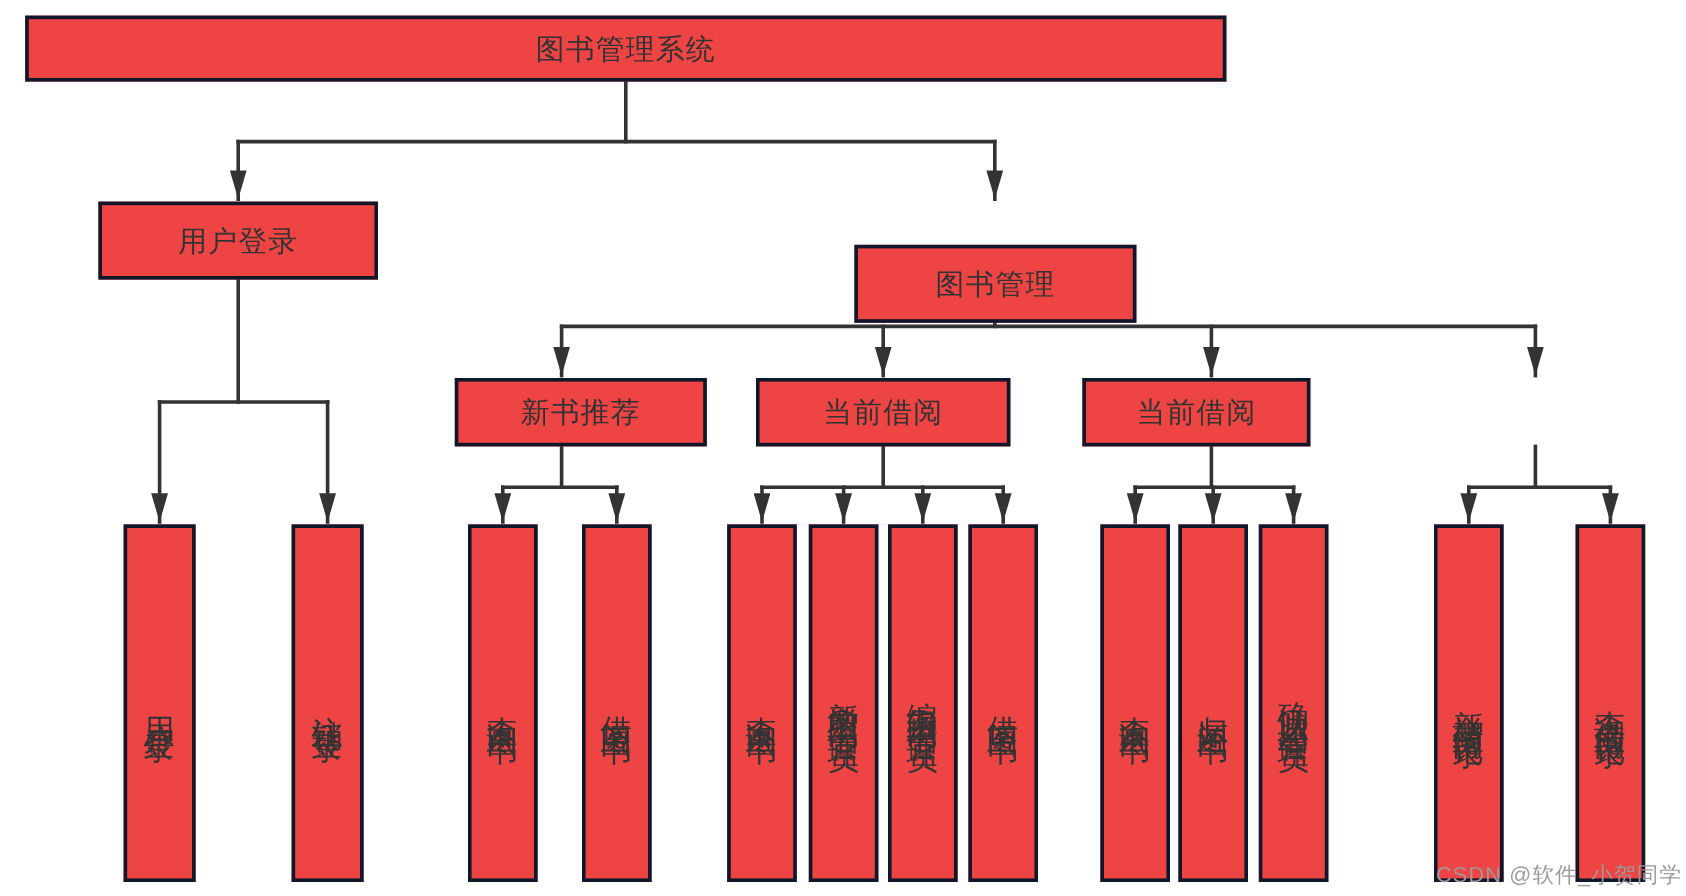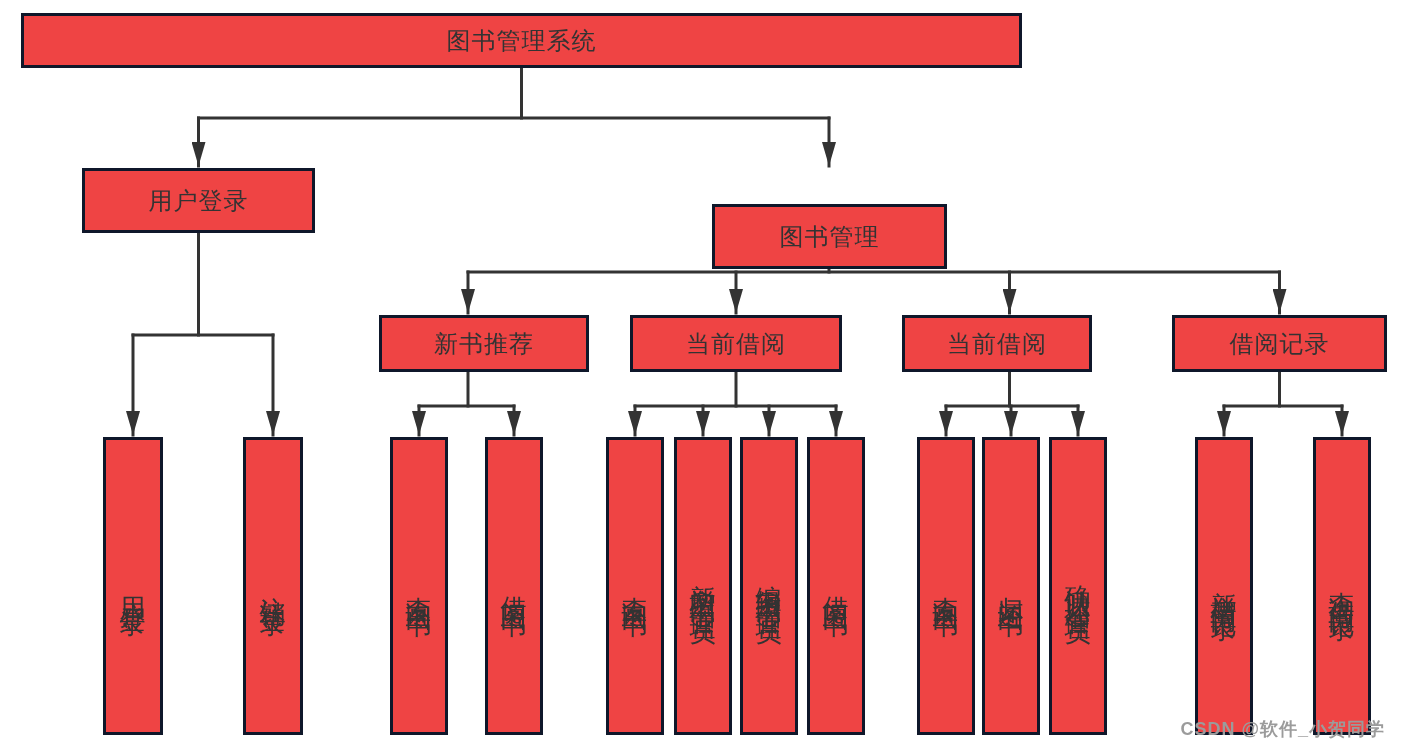--- a/index.html
+++ b/index.html
@@ -41,28 +41,27 @@
   .v-node span {
     writing-mode: vertical-rl;
     text-orientation: mixed;
     line-height: 1;
     font-size: 26px;
     letter-spacing: 5px;
     white-space: nowrap;
   }
   .watermark {
     position: absolute;
-    right: 20px;
+    right: 3px;
     bottom: 6px;
     font-size: 18px;
     color: #9b9b9b;
     letter-spacing: 1px;
     white-space: nowrap;
     z-index: 10;
-    font-weight: bold;
   }
 </style>
 </head>
 <body>
 
 <div class="canvas">
 
   <svg class="connectors" viewBox="0 0 1405 747" xmlns="http://www.w3.org/2000/svg" aria-hidden="true">
     <defs>
       <marker id="arrow" viewBox="0 0 24 14" refX="24" refY="7" markerWidth="24" markerHeight="14" markerUnits="userSpaceOnUse" orient="auto">
@@ -114,21 +113,20 @@
   </svg>
 
   <div class="node h-node" style="left:21px; top:13px; width:1001px; height:55px;">图书管理系统</div>
 
   <div class="node h-node" style="left:82px; top:168px; width:233px; height:65px;">用户登录</div>
   <div class="node h-node" style="left:712px; top:168px; width:235px; height:65px;margin-top:36px;">图书管理</div>
 
   <div class="node h-node" style="left:379px; top:315px; width:210px; height:57px;">新书推荐</div>
   <div class="node h-node" style="left:630px; top:315px; width:212px; height:57px;">当前借阅</div>
   <div class="node h-node" style="left:902px; top:315px; width:190px; height:57px;">当前借阅</div>
-  <div class="node h-node" style="left:1172px; top:315px; width:215px; height:57px;">借阅记录</div>
 
   <div class="node v-node" style="left:103px; top:437px; width:60px; height:298px;">
     <span>用户登录</span>
   </div>
   <div class="node v-node" style="left:243px; top:437px; width:60px; height:298px;">
     <span>注销登录</span>
   </div>
 
   <div class="node v-node" style="left:390px; top:437px; width:58px; height:298px;">
     <span>查询图书</span>

